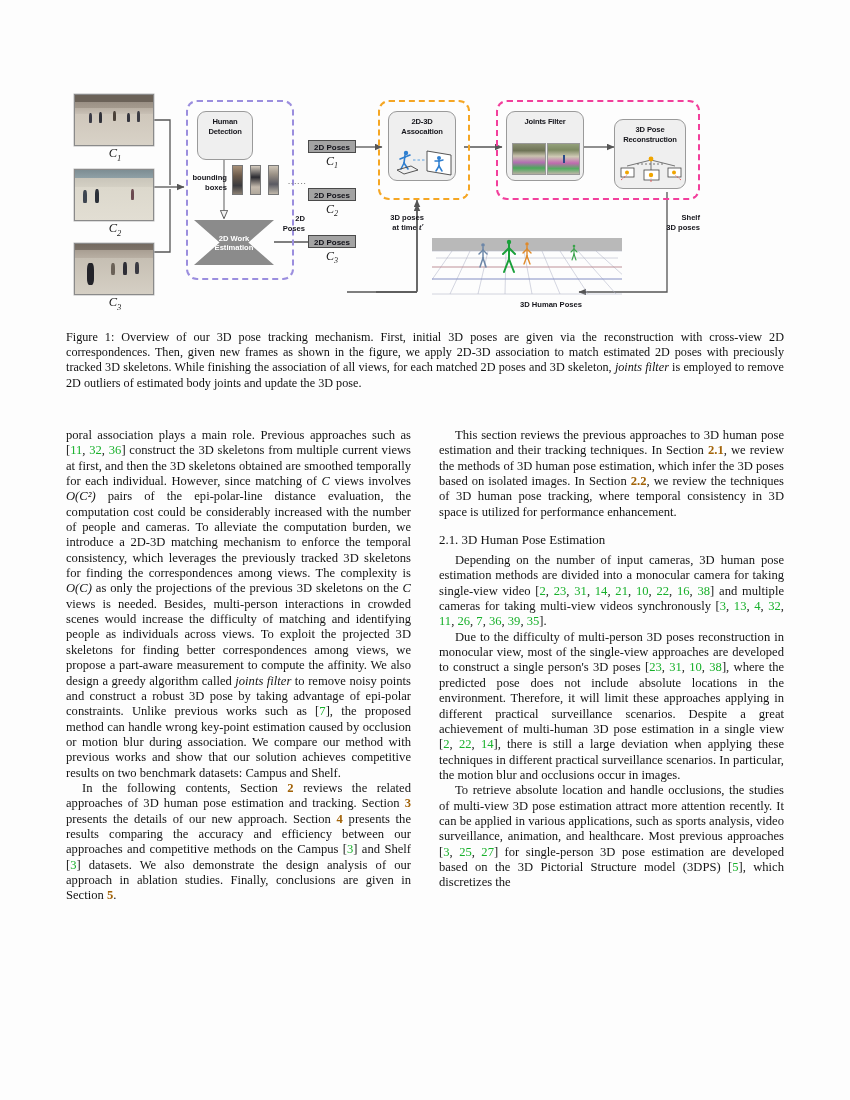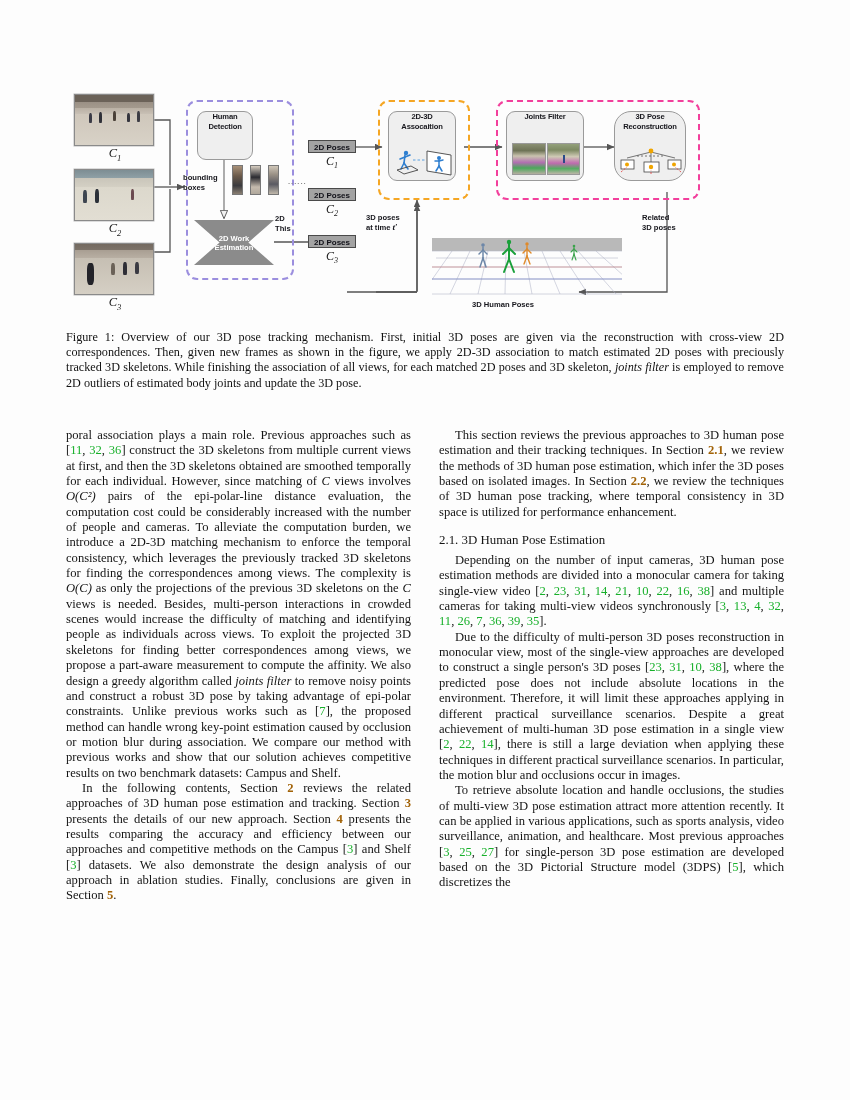--- a/index.html
+++ b/index.html
@@ -70,20 +70,21 @@
     border-radius: 9px;
     box-sizing: border-box;
   }
   .mod-title {
     text-align: center;
     font-family: "Liberation Sans", sans-serif;
     font-weight: bold;
     font-size: 7.6px;
     line-height: 9.5px;
     color: #16161c;
+    padding-top: 5px;
     letter-spacing: -0.15px;
   }
 
   
   .pose-box {
     position: absolute;
     background: #a3a3a3;
     border: 1.2px solid #4a4a4a;
     box-sizing: border-box;
     text-align: center;
@@ -105,21 +106,21 @@
 
   
   .fig-lbl {
     position: absolute;
     font-family: "Liberation Sans", sans-serif;
     font-weight: bold;
     font-size: 7.6px;
     line-height: 9.5px;
     color: #16161c;
   }
-  .fig-lbl.center { text-align: left; }
+  .fig-lbl.center { text-align: right; }
 
   
   .trapz {
     position: absolute;
     background: #8b8b8b;
     clip-path: polygon(0% 0%, 100% 0%, 68% 50%, 100% 100%, 0% 100%, 32% 50%);
   }
   .trapz-text {
     position: absolute;
     width: 100%; top: 50%;
@@ -311,21 +312,21 @@
 
     <div class="trapz" style="left:128px;top:128px;width:80px;height:45px;">
       <div class="trapz-text">
         <span>2D Work</span><br>
         <span>Estimation</span>
       </div>
     </div>
 
     <div class="fig-lbl center" style="left:209px;top:122px;width:30px;">
       <span>2D</span><br>
-      <span>This</span>
+      <span>Poses</span>
     </div>
 
     <div class="pose-box" style="left:242px;top:48px;width:48px;"><span>2D Poses</span></div>
     <div class="pose-cap" style="left:242px;top:62px;width:48px;">
       <span>C</span><sub>1</sub>
     </div>
 
     <div class="pose-box" style="left:242px;top:96px;width:48px;"><span>2D Poses</span></div>
     <div class="pose-cap" style="left:242px;top:110px;width:48px;">
       <span>C</span><sub>2</sub>
@@ -376,21 +377,21 @@
         <span>Joints Filter</span>
       </div>
       <div style="position:absolute;left:5px;top:31px;width:68px;height:32px;display:flex;gap:1px;">
         <div style="flex:1;background:linear-gradient(to bottom,#8a8f72 0%,#6e7356 22%,#c9c3ae 40%,#b06fb0 62%,#4aa85a 80%,#b5ada0 100%);border:0.5px solid #999;"></div>
         <div style="flex:1;background:linear-gradient(to bottom,#93a07a 0%,#7d8a62 20%,#cfcab5 42%,#c06ab0 64%,#55ad62 82%,#bdb5a8 100%);border:0.5px solid #999;position:relative;">
           <div style="position:absolute;left:48%;top:38%;width:2px;height:8px;background:#2a4a8a;"></div>
         </div>
       </div>
     </div>
 
-    <div class="mod" style="left:548px;top:19px;width:72px;height:70px;border-radius:17px;">
+    <div class="mod" style="left:548px;top:27px;width:72px;height:70px;">
       <div class="mod-title">
         <span>3D Pose</span><br>
         <span>Reconstruction</span>
       </div>
       <svg width="72" height="36" viewBox="0 0 72 36" style="position:absolute;left:0;top:32px;">
         <g stroke="#555" stroke-width="0.8" fill="none">
           <path d="M36,8 L12,14"></path>
           <path d="M36,8 L60,14"></path>
           <path d="M36,8 L36,20"></path>
           <path d="M22,12 L50,12" stroke-dasharray="2,2"></path>
@@ -411,21 +412,21 @@
       </svg>
     </div>
 
     <div class="fig-lbl center" style="left:300px;top:121px;width:58px;">
       <span>3D poses</span><br>
       <span>at time</span>
       <span class="mathit" style="font-size:9px;">t′</span>
     </div>
 
     <div class="fig-lbl center" style="left:576px;top:121px;width:58px;">
-      <span>Related</span><br>
+      <span>Shelf</span><br>
       <span>3D poses</span>
     </div>
 
     <div style="position:absolute;left:366px;top:146px;width:190px;height:60px;">
       <svg width="190" height="60" viewBox="0 0 190 60">
         <rect x="0" y="0" width="190" height="13" fill="#b9b9b9"></rect>
         <g stroke="#b0b4c8" stroke-width="0.55" fill="none">
           <path d="M0,13 L190,13"></path>
           <path d="M4,20 L186,20"></path>
           <path d="M-6,29 L196,29"></path>

